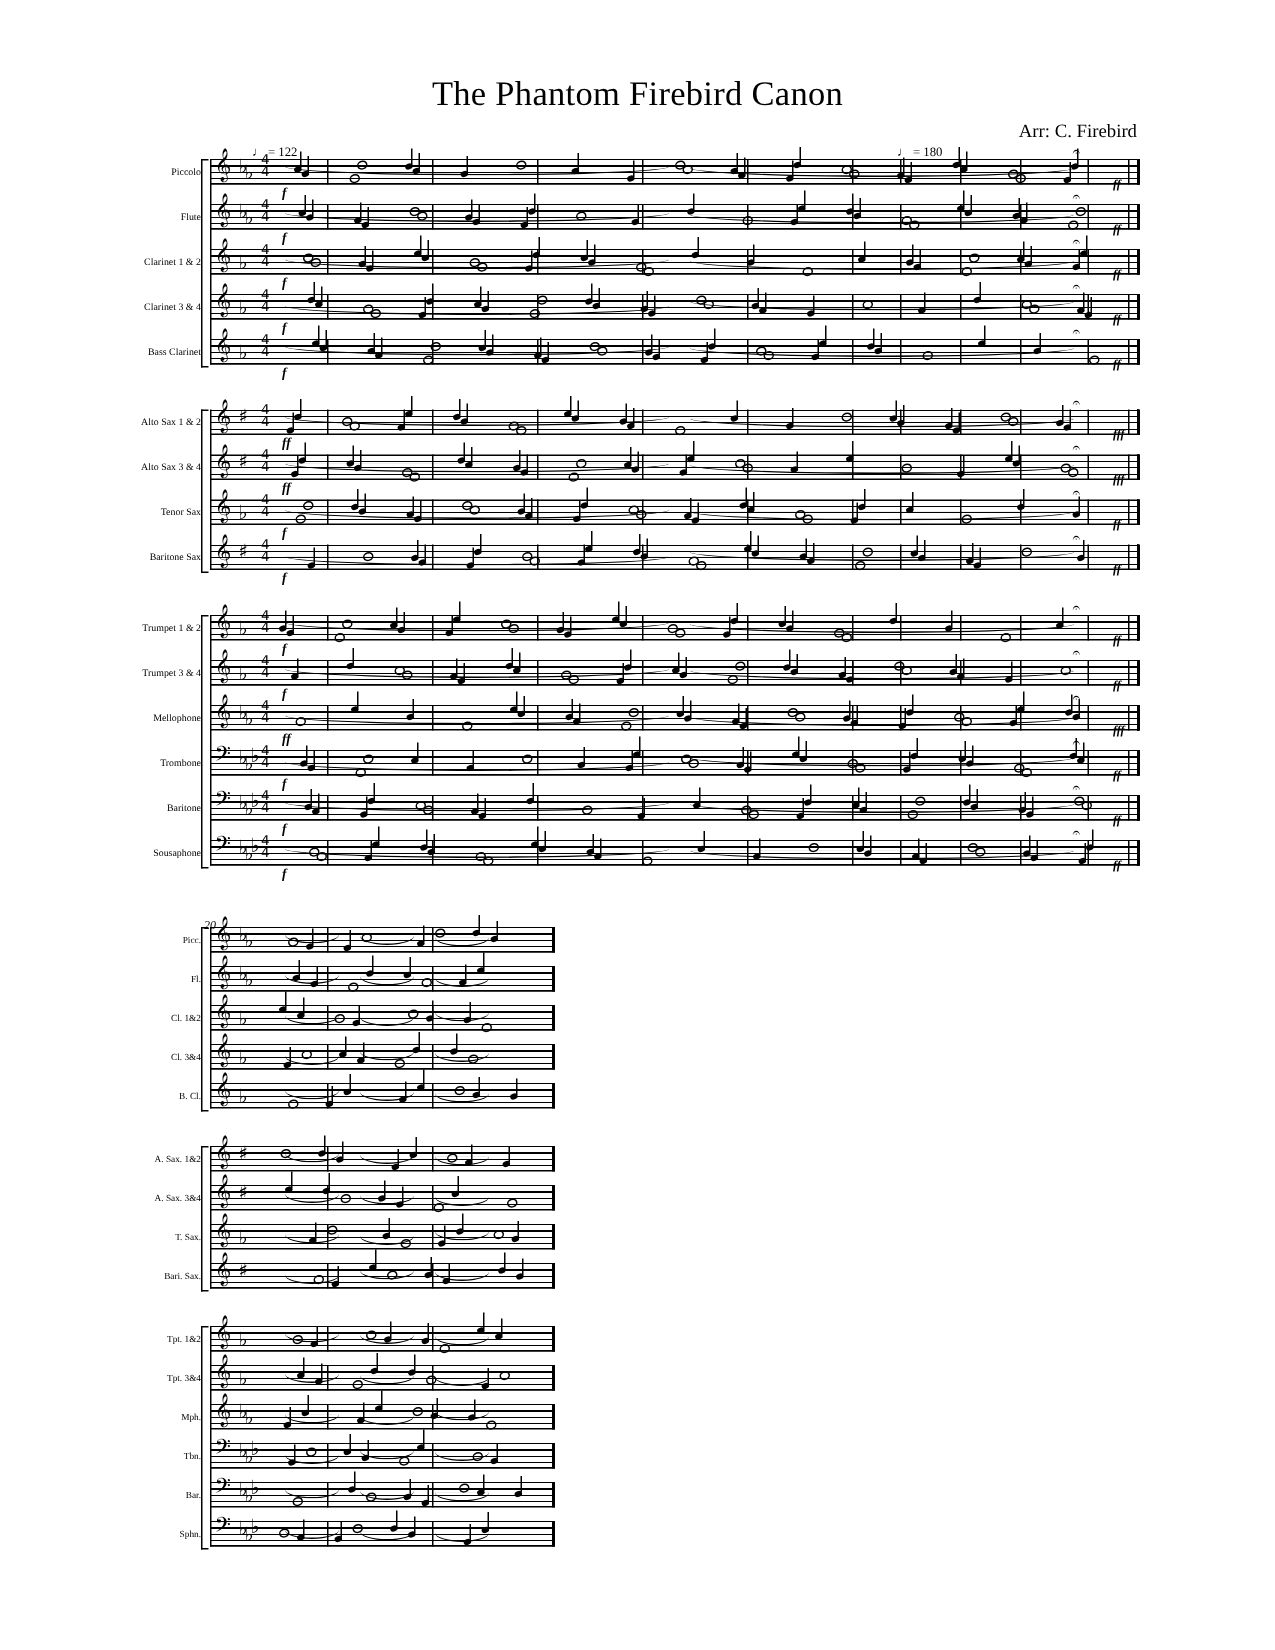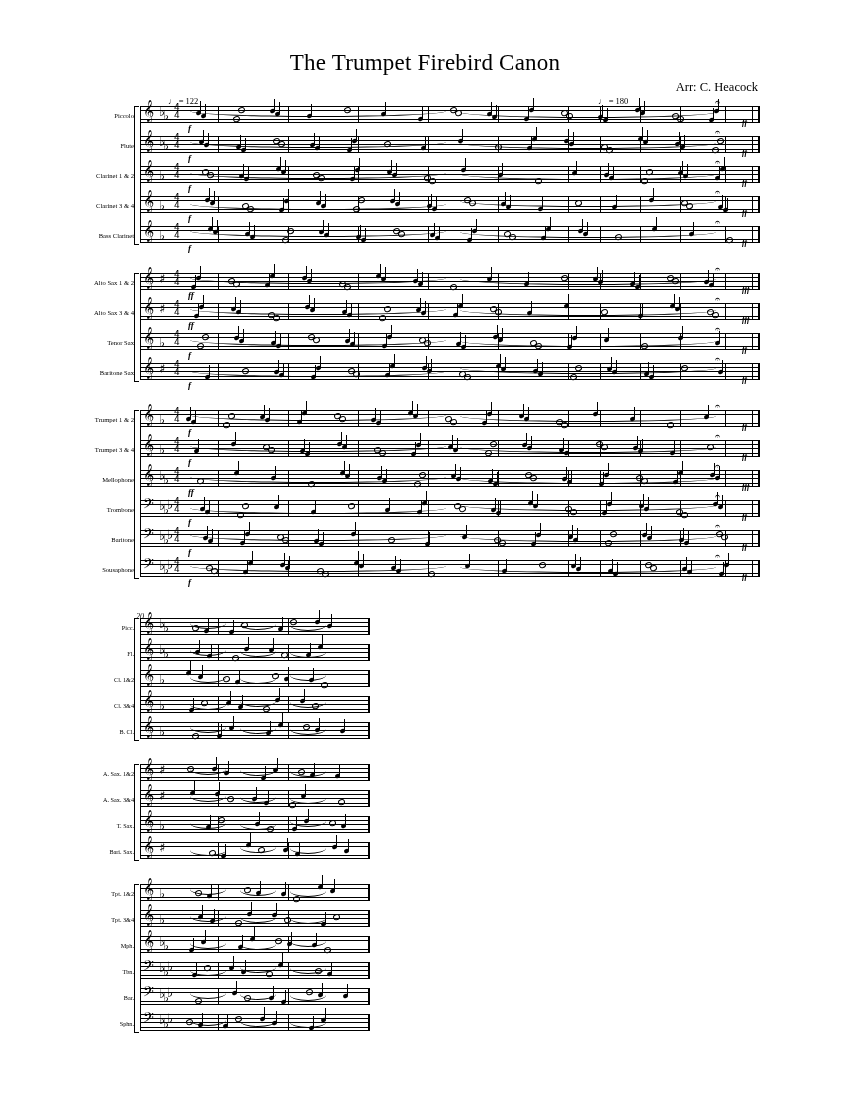--- a/index.html
+++ b/index.html
@@ -180,22 +180,22 @@
     position: absolute;
     font-size: 9px;
     font-family: "DejaVu Sans", sans-serif;
   }
 </style>
 </head>
 <body>
 
 <div class="page">
 
-  <div class="score-title">The Trumpet Firebird Canon</div>
-  <div class="score-arranger">Arr: C. Heacock</div>
+  <div class="score-title">The Phantom Firebird Canon</div>
+  <div class="score-arranger">Arr: C. Firebird</div>
 
   <div class="tempo" style="left:168px; top:96px;">♩ = 122</div>
   <div class="tempo" style="left:598px; top:96px;">♩ = 180</div>
 
   <div class="measure-num" style="left:136px; top:612px;">20</div>
 
   <div id="score-root">
       <div class="system" style="left: 140px; top: 106px; width: 620px;">
         <div class="group">
           <div class="staff" style="top: 0px; width: 620px; height: 17px;">

